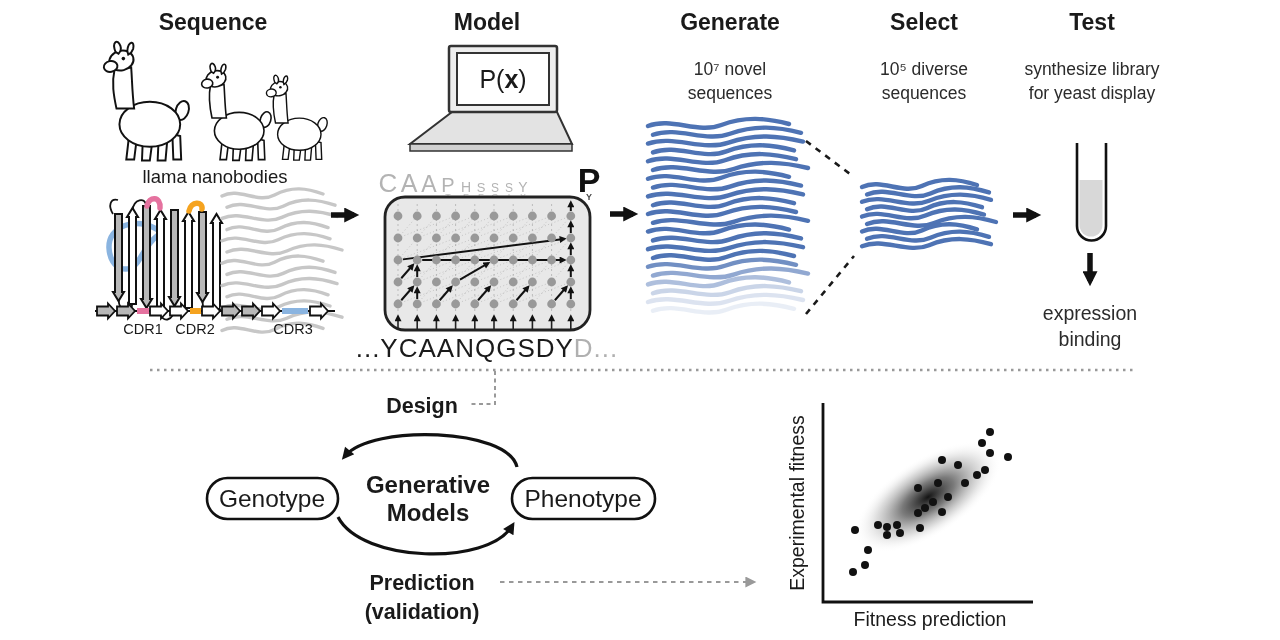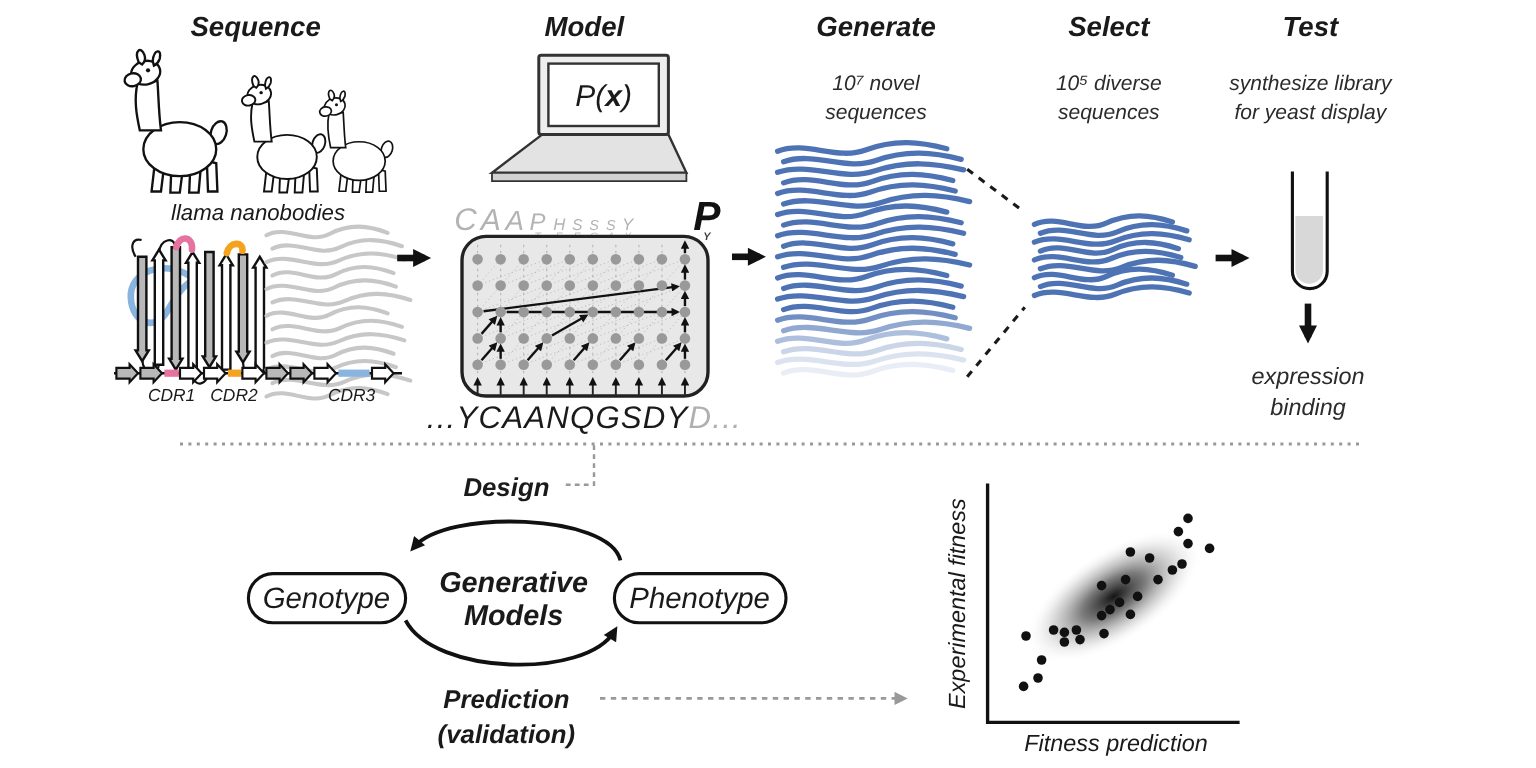--- a/index.html
+++ b/index.html
@@ -1,16 +1,16 @@
 <!DOCTYPE html>
 <html><head>
 <meta charset="utf-8">
 <style>
   html,body{margin:0;padding:0;background:#fff;}
-  .figure{position:relative;width:1280px;height:640px;background:#ffffff;overflow:hidden;font-style:italic;}
+  .figure{position:relative;width:1280px;height:640px;background:#ffffff;overflow:hidden;}
   svg{position:absolute;left:0;top:0;}
   text{font-family:"Liberation Sans","DejaVu Sans",sans-serif;fill:#1a1a1a;}
   .title{font-size:23px;font-weight:bold;text-anchor:middle;}
   .sub{font-size:17.5px;text-anchor:middle;fill:#2b2b2b;}
   .caption{font-size:18.5px;text-anchor:middle;}
   .small-label{font-size:14.5px;text-anchor:middle;}
   .seq-text{font-size:26px;letter-spacing:1px;text-anchor:middle;}
   .screen-label{font-size:25px;text-anchor:middle;}
   .pill-label{font-size:24.5px;text-anchor:middle;}
   .cycle-bold{font-size:21.5px;font-weight:bold;text-anchor:middle;}

